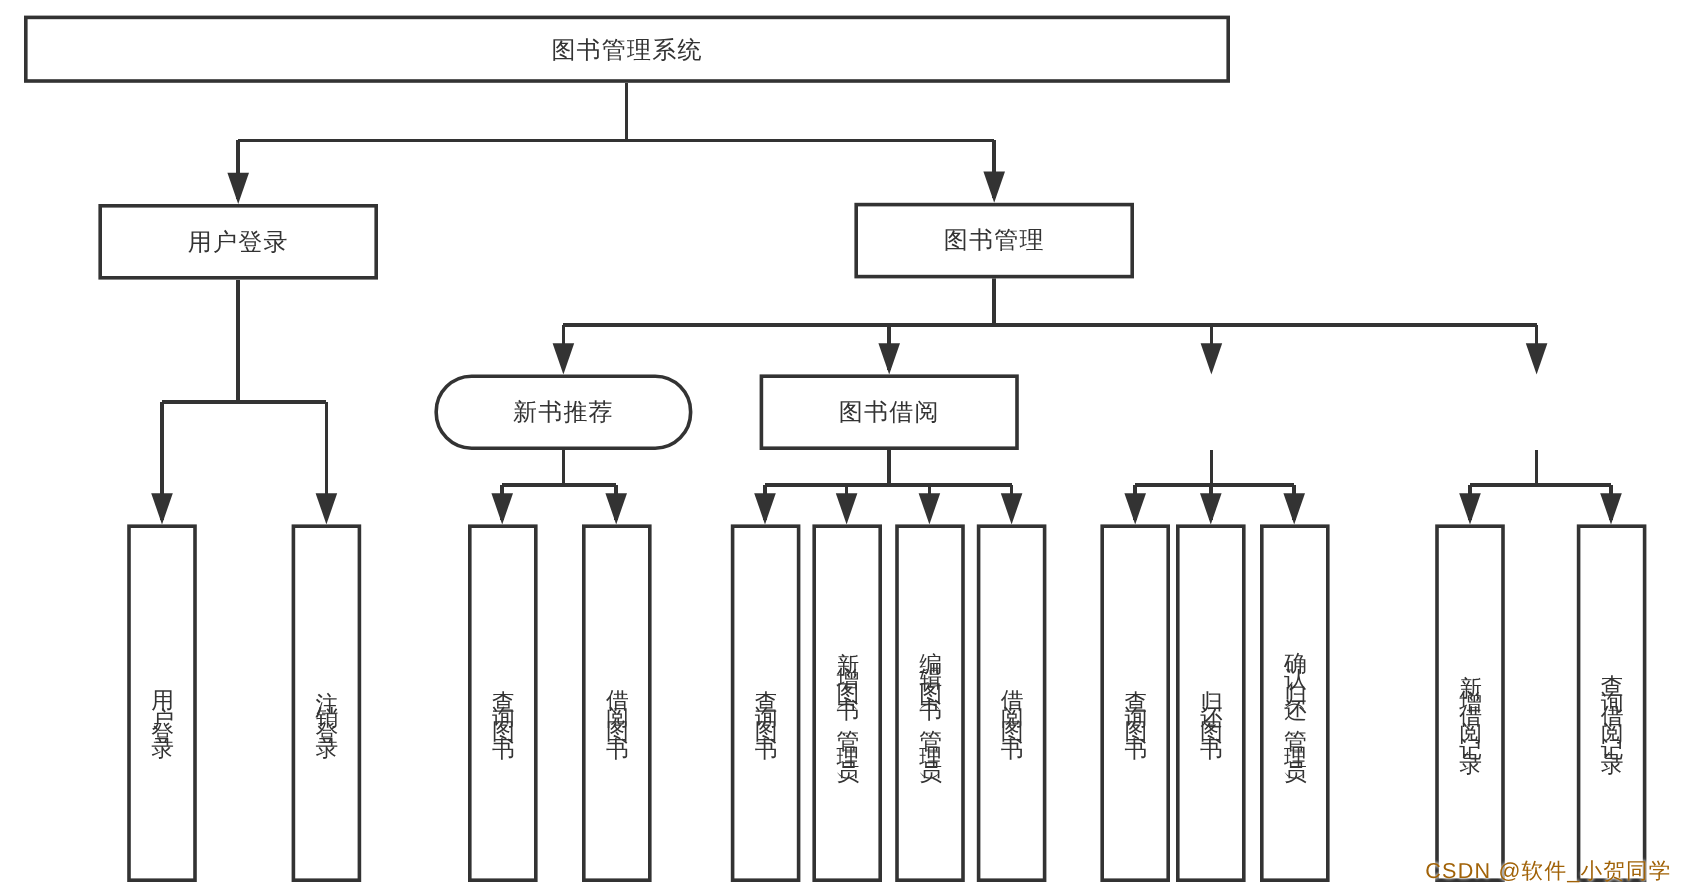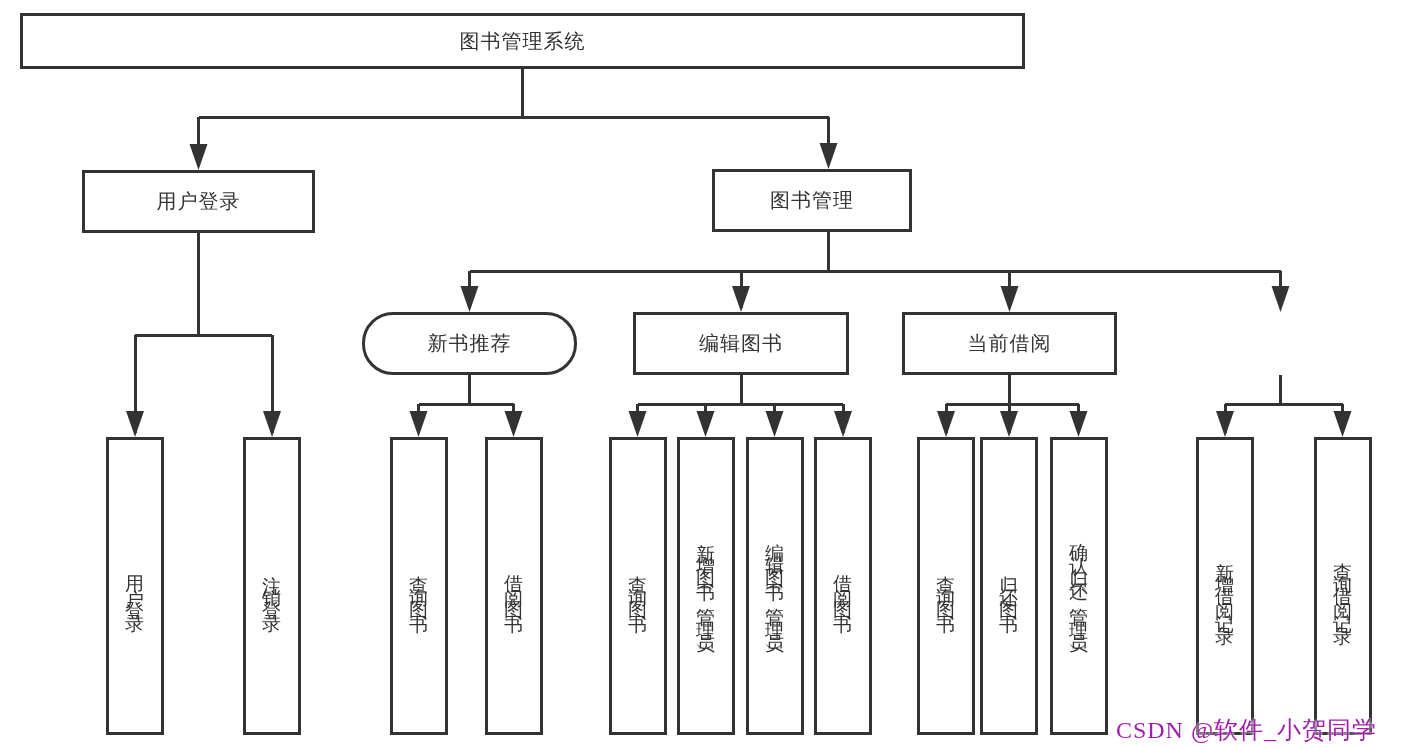--- a/index.html
+++ b/index.html
@@ -1,34 +1,34 @@
 <!DOCTYPE html>
 <html><head>
 <meta charset="utf-8">
 <style>
   html,body{margin:0;padding:0;background:#ffffff;}
   .stage{
     position:relative;width:1405px;height:747px;background:#ffffff;overflow:hidden;
-    font-family:Liberation Serif, serif;color:#333333;
+    font-family:Liberation Sans, sans-serif;color:#333333;
   }
   .connector-layer{position:absolute;left:0;top:0;z-index:1;}
   .node{
     position:absolute;box-sizing:border-box;background:#ffffff;
     border:3px solid #333333;display:flex;align-items:center;justify-content:center;
     z-index:2;
   }
   .hnode{font-size:20px;letter-spacing:1px;}
   .vnode span{
     writing-mode:vertical-rl;text-orientation:mixed;
     font-size:19px;letter-spacing:13px;line-height:1;
     white-space:nowrap;
   }
   .watermark{
-    position:absolute;z-index:5;right:28px;top:714px;
-    font-size:24px;color:#a21caf;letter-spacing:1px;
+    position:absolute;z-index:5;right:12px;top:714px;
+    font-size:18px;color:#a16207;letter-spacing:1px;
     text-shadow:0 0 3px #ffffff,0 0 3px #ffffff;
   }
 </style>
 </head>
 <body>
 
 <div class="stage">
 
   <svg class="connector-layer" width="1405" height="747" viewBox="0 0 1405 747">
     <g stroke="#333333" stroke-width="3" fill="none" shape-rendering="crispEdges">
@@ -63,32 +63,29 @@
     </g>
   </svg>
 
   <div class="node hnode" style="left:20px;top:13px;width:1005px;height:56px;">
     <span>图书管理系统</span>
   </div>
 
   <div class="node hnode" style="left:82px;top:170px;width:233px;height:63px;">
     <span>用户登录</span>
   </div>
-  <div class="node hnode" style="left:712px;top:169px;width:200px;height:63px;">
+  <div class="node hnode" style="left:712px;top:169px;width:233px;height:63px;">
     <span>图书管理</span>
   </div>
 
   <div class="node hnode" style="left:362px;top:312px;width:215px;height:63px;border-radius:31px;">
     <span>新书推荐</span>
   </div>
   <div class="node hnode" style="left:633px;top:312px;width:216px;height:63px;">
-    <span>编辑图书</span>
-  </div>
-  <div class="node hnode" style="left:902px;top:312px;width:215px;height:63px;">
-    <span>当前借阅</span>
+    <span>图书借阅</span>
   </div>
 
   <div class="node vnode" style="left:106px;top:437px;width:58px;height:298px;">
     <span>用户登录</span>
   </div>
   <div class="node vnode" style="left:243px;top:437px;width:58px;height:298px;">
     <span>注销登录</span>
   </div>
   <div class="node vnode" style="left:390px;top:437px;width:58px;height:298px;">
     <span>查询图书</span>

